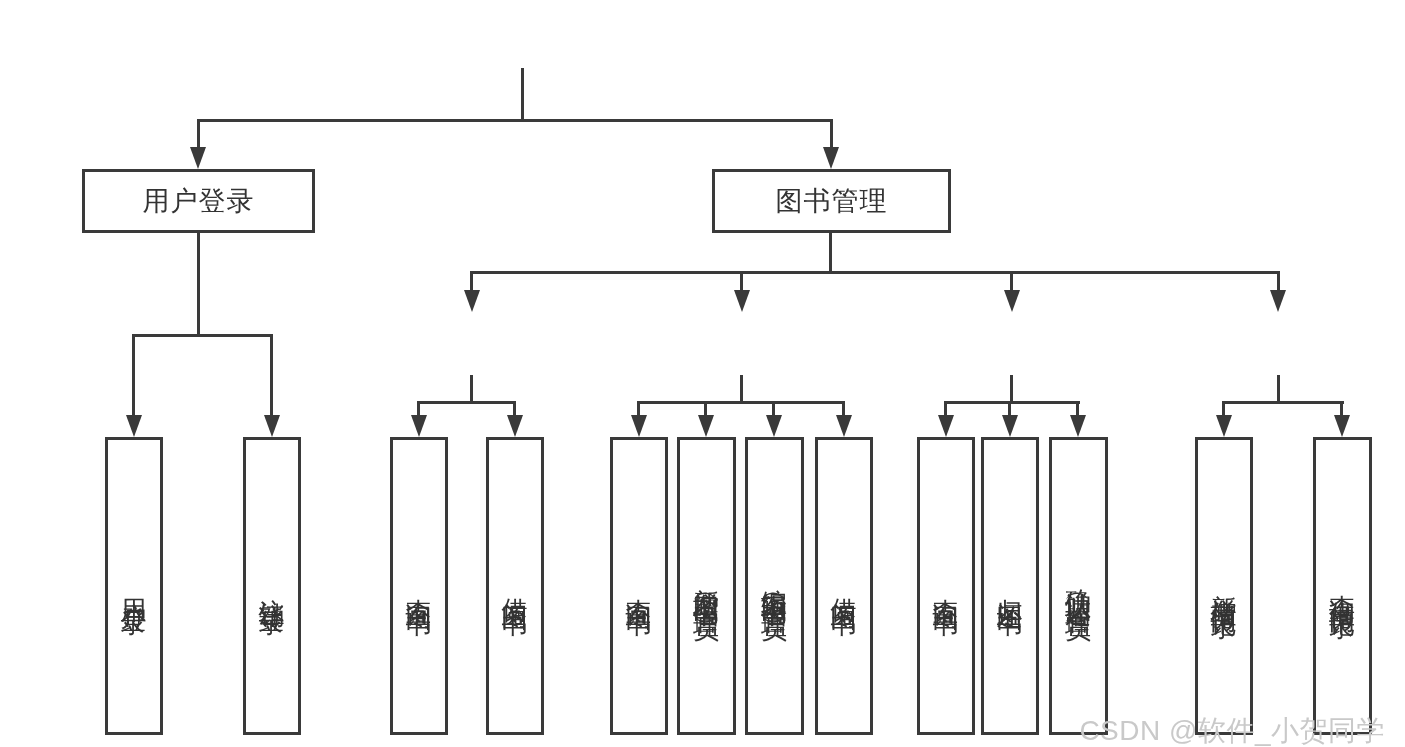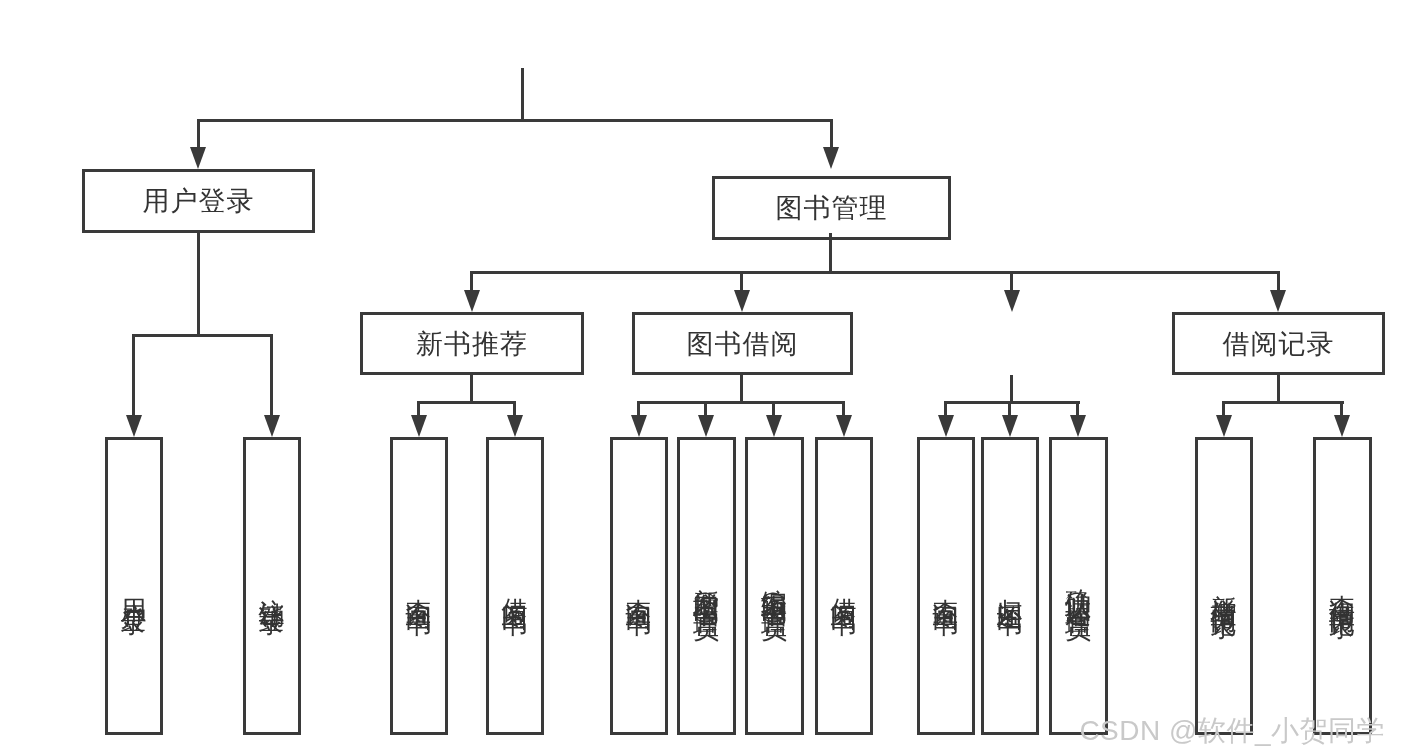--- a/index.html
+++ b/index.html
@@ -62,33 +62,24 @@
 </style>
 </head>
 <body>
 
 <div id="canvas">
 
 
   <div class="box" style="left:82px;top:169px;width:233px;height:64px">
     <span class="hlabel">用户登录</span>
   </div>
-  <div class="box" style="left:712px;top:176px;width:239px;height:64px">
+  <div class="box" style="left:712px;top:169px;width:239px;height:64px">
     <span class="hlabel">图书管理</span>
   </div>
 
-  <div class="box" style="left:360px;top:312px;width:224px;height:63px">
-    <span class="hlabel">新书推荐</span>
-  </div>
-  <div class="box" style="left:632px;top:312px;width:221px;height:63px">
-    <span class="hlabel">图书借阅</span>
-  </div>
-  <div class="box" style="left:1172px;top:312px;width:213px;height:63px">
-    <span class="hlabel">借阅记录</span>
-  </div>
 
   <div class="box" style="left:105px;top:437px;width:58px;height:298px">
     <span class="vtext">用户登录</span>
   </div>
   <div class="box" style="left:243px;top:437px;width:58px;height:298px">
     <span class="vtext">注销登录</span>
   </div>
 
   <div class="box" style="left:390px;top:437px;width:58px;height:298px">
     <span class="vtext">查询图书</span>

